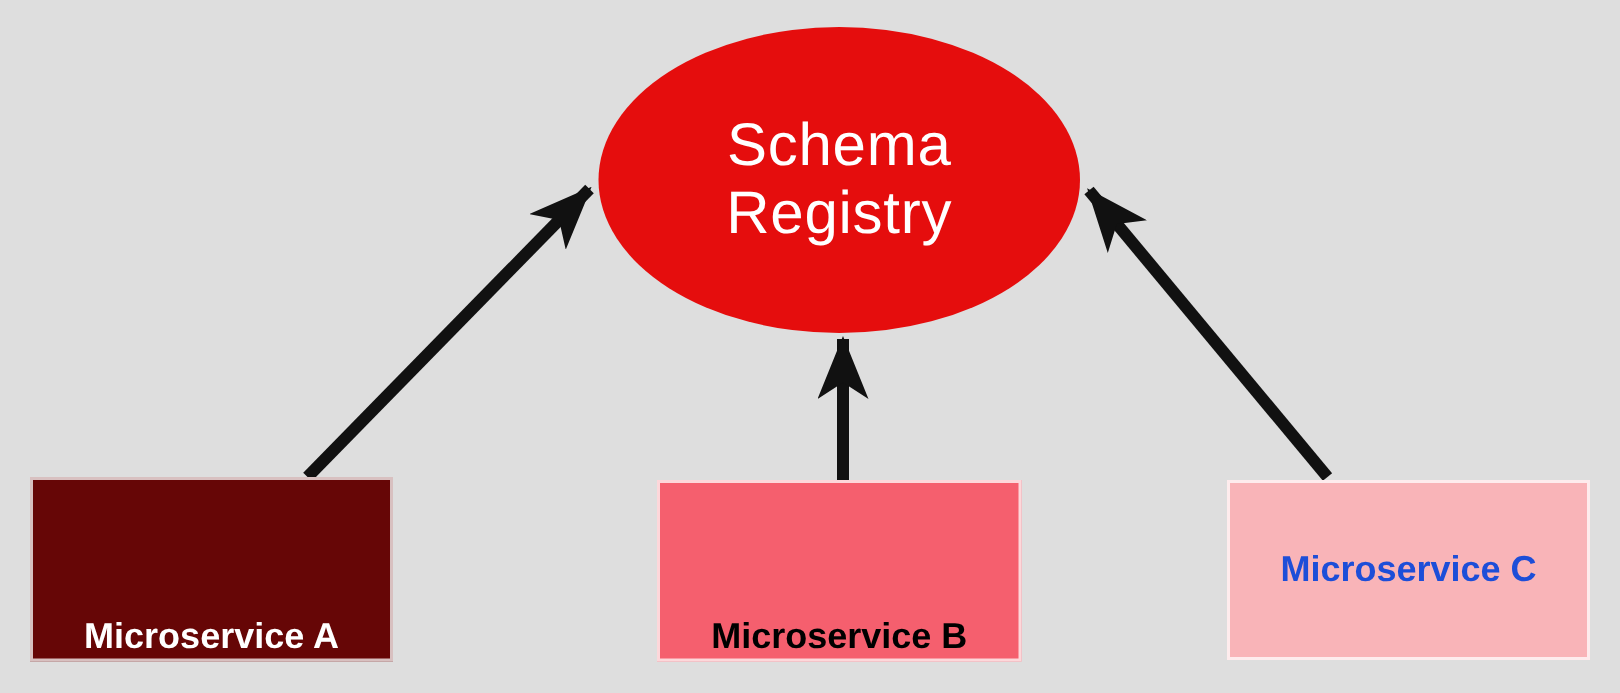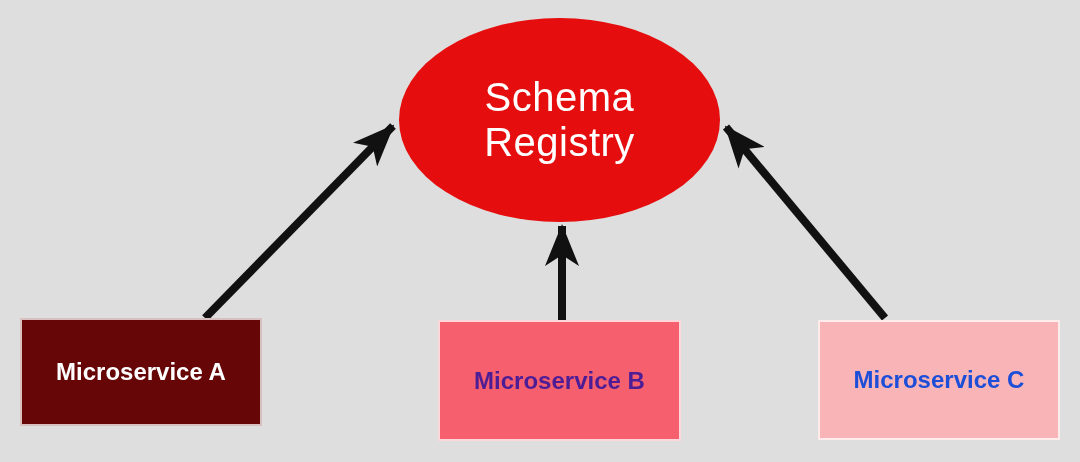--- a/index.html
+++ b/index.html
@@ -39,21 +39,21 @@
     font-weight: 400;
     line-height: 45px;
     white-space: pre-line;
     letter-spacing: 0.5px;
   }
   .service-node {
     border: 2px solid rgba(255, 255, 255, 0.75);
     font-size: 24px;
     font-weight: 700;
   }
-  #service-a-node { left: 20px;  top: 318px; width: 242px; height: 108px; }
+  #service-a-node { left: 20px;  top: 318px; width: 242px; height: 123px; align-items: flex-end; }
   #service-b-node { left: 438px; top: 320px; width: 243px; height: 121px; }
   #service-c-node { left: 818px; top: 320px; width: 242px; height: 120px; }
   .edge-line {
     stroke-width: 8;
     fill: none;
   }
 </style>
 </head>
 <body>
 
@@ -74,21 +74,21 @@
 
   <div class="node" id="registry-node" style="background-color: rgb(229, 13, 13); color: rgb(255, 255, 255);">
     <span>Schema
 Registry</span>
   </div>
 
   <div class="node service-node" id="service-a-node" style="background-color: rgb(102, 6, 6); color: rgb(255, 255, 255);">
     <span>Microservice A</span>
   </div>
 
-  <div class="node service-node" id="service-b-node" style="background-color: rgb(245, 95, 110); color: #4c1d95;">
+  <div class="node service-node" id="service-b-node" style="background-color: rgb(245, 95, 110); color: #000000; align-items: flex-end;">
     <span>Microservice B</span>
   </div>
 
   <div class="node service-node" id="service-c-node" style="background-color: rgb(249, 180, 184); color: #1d4ed8;">
     <span>Microservice C</span>
   </div>
 
 </div>
 
 </body></html>

